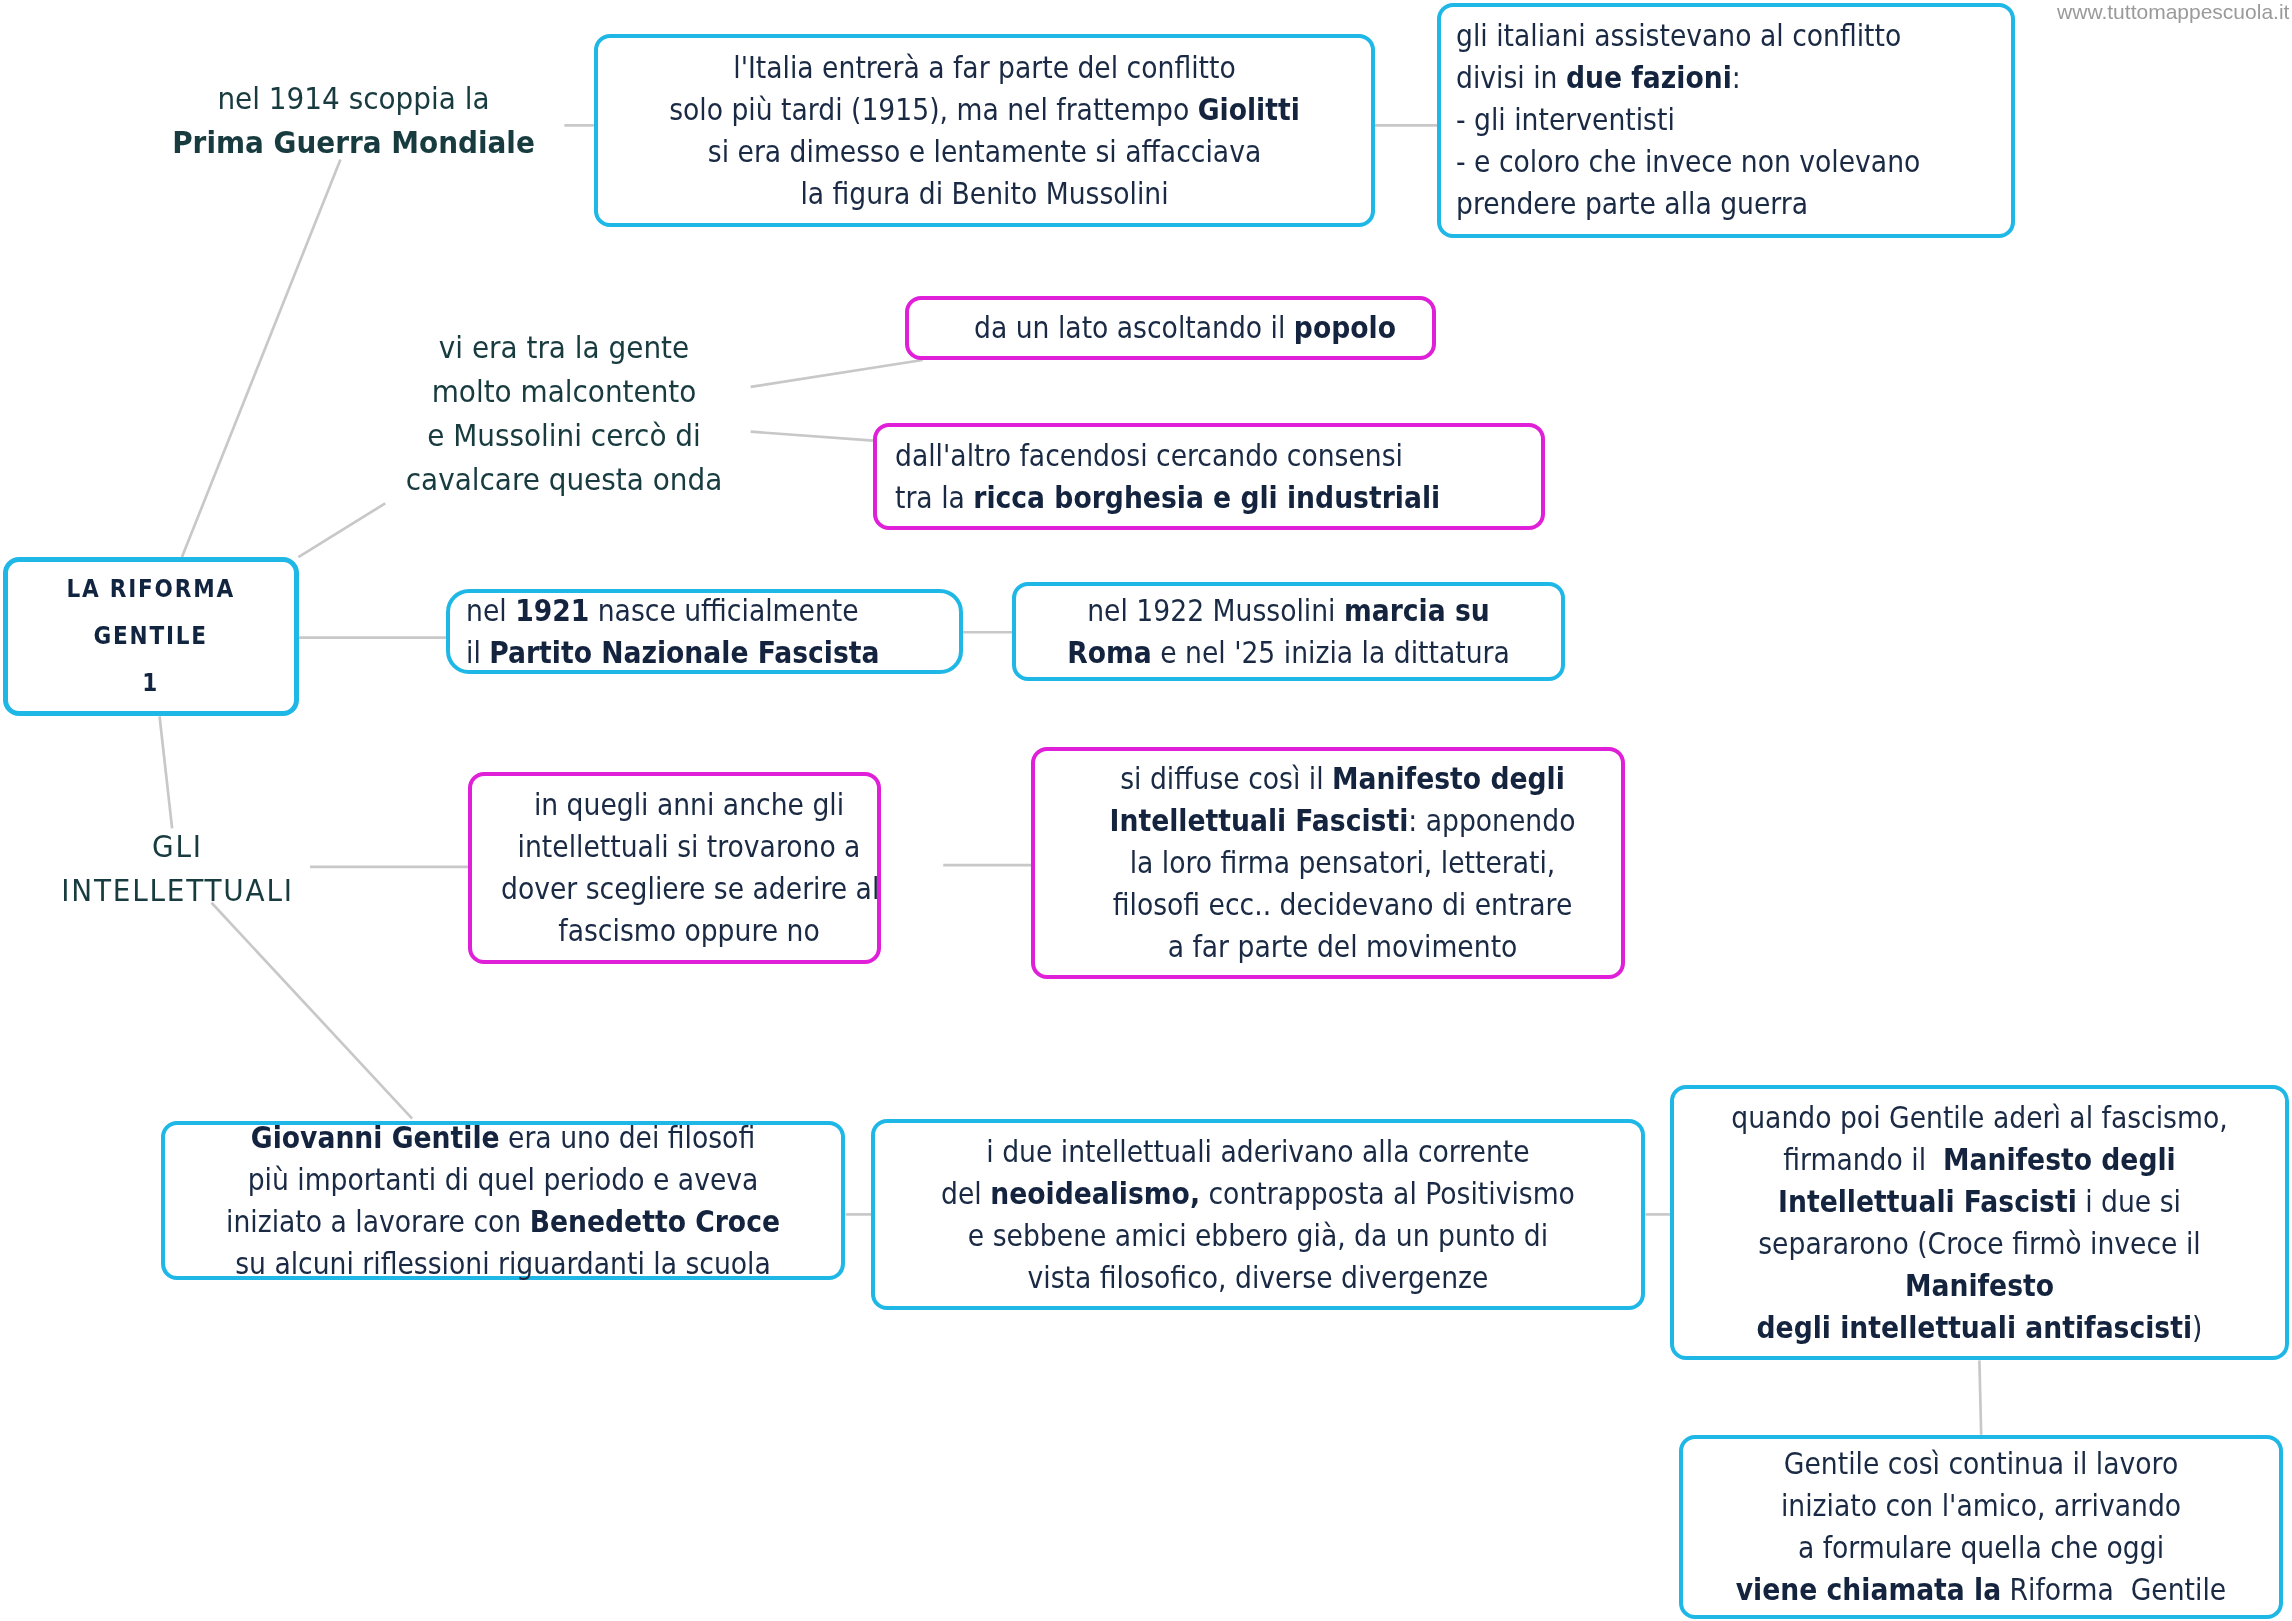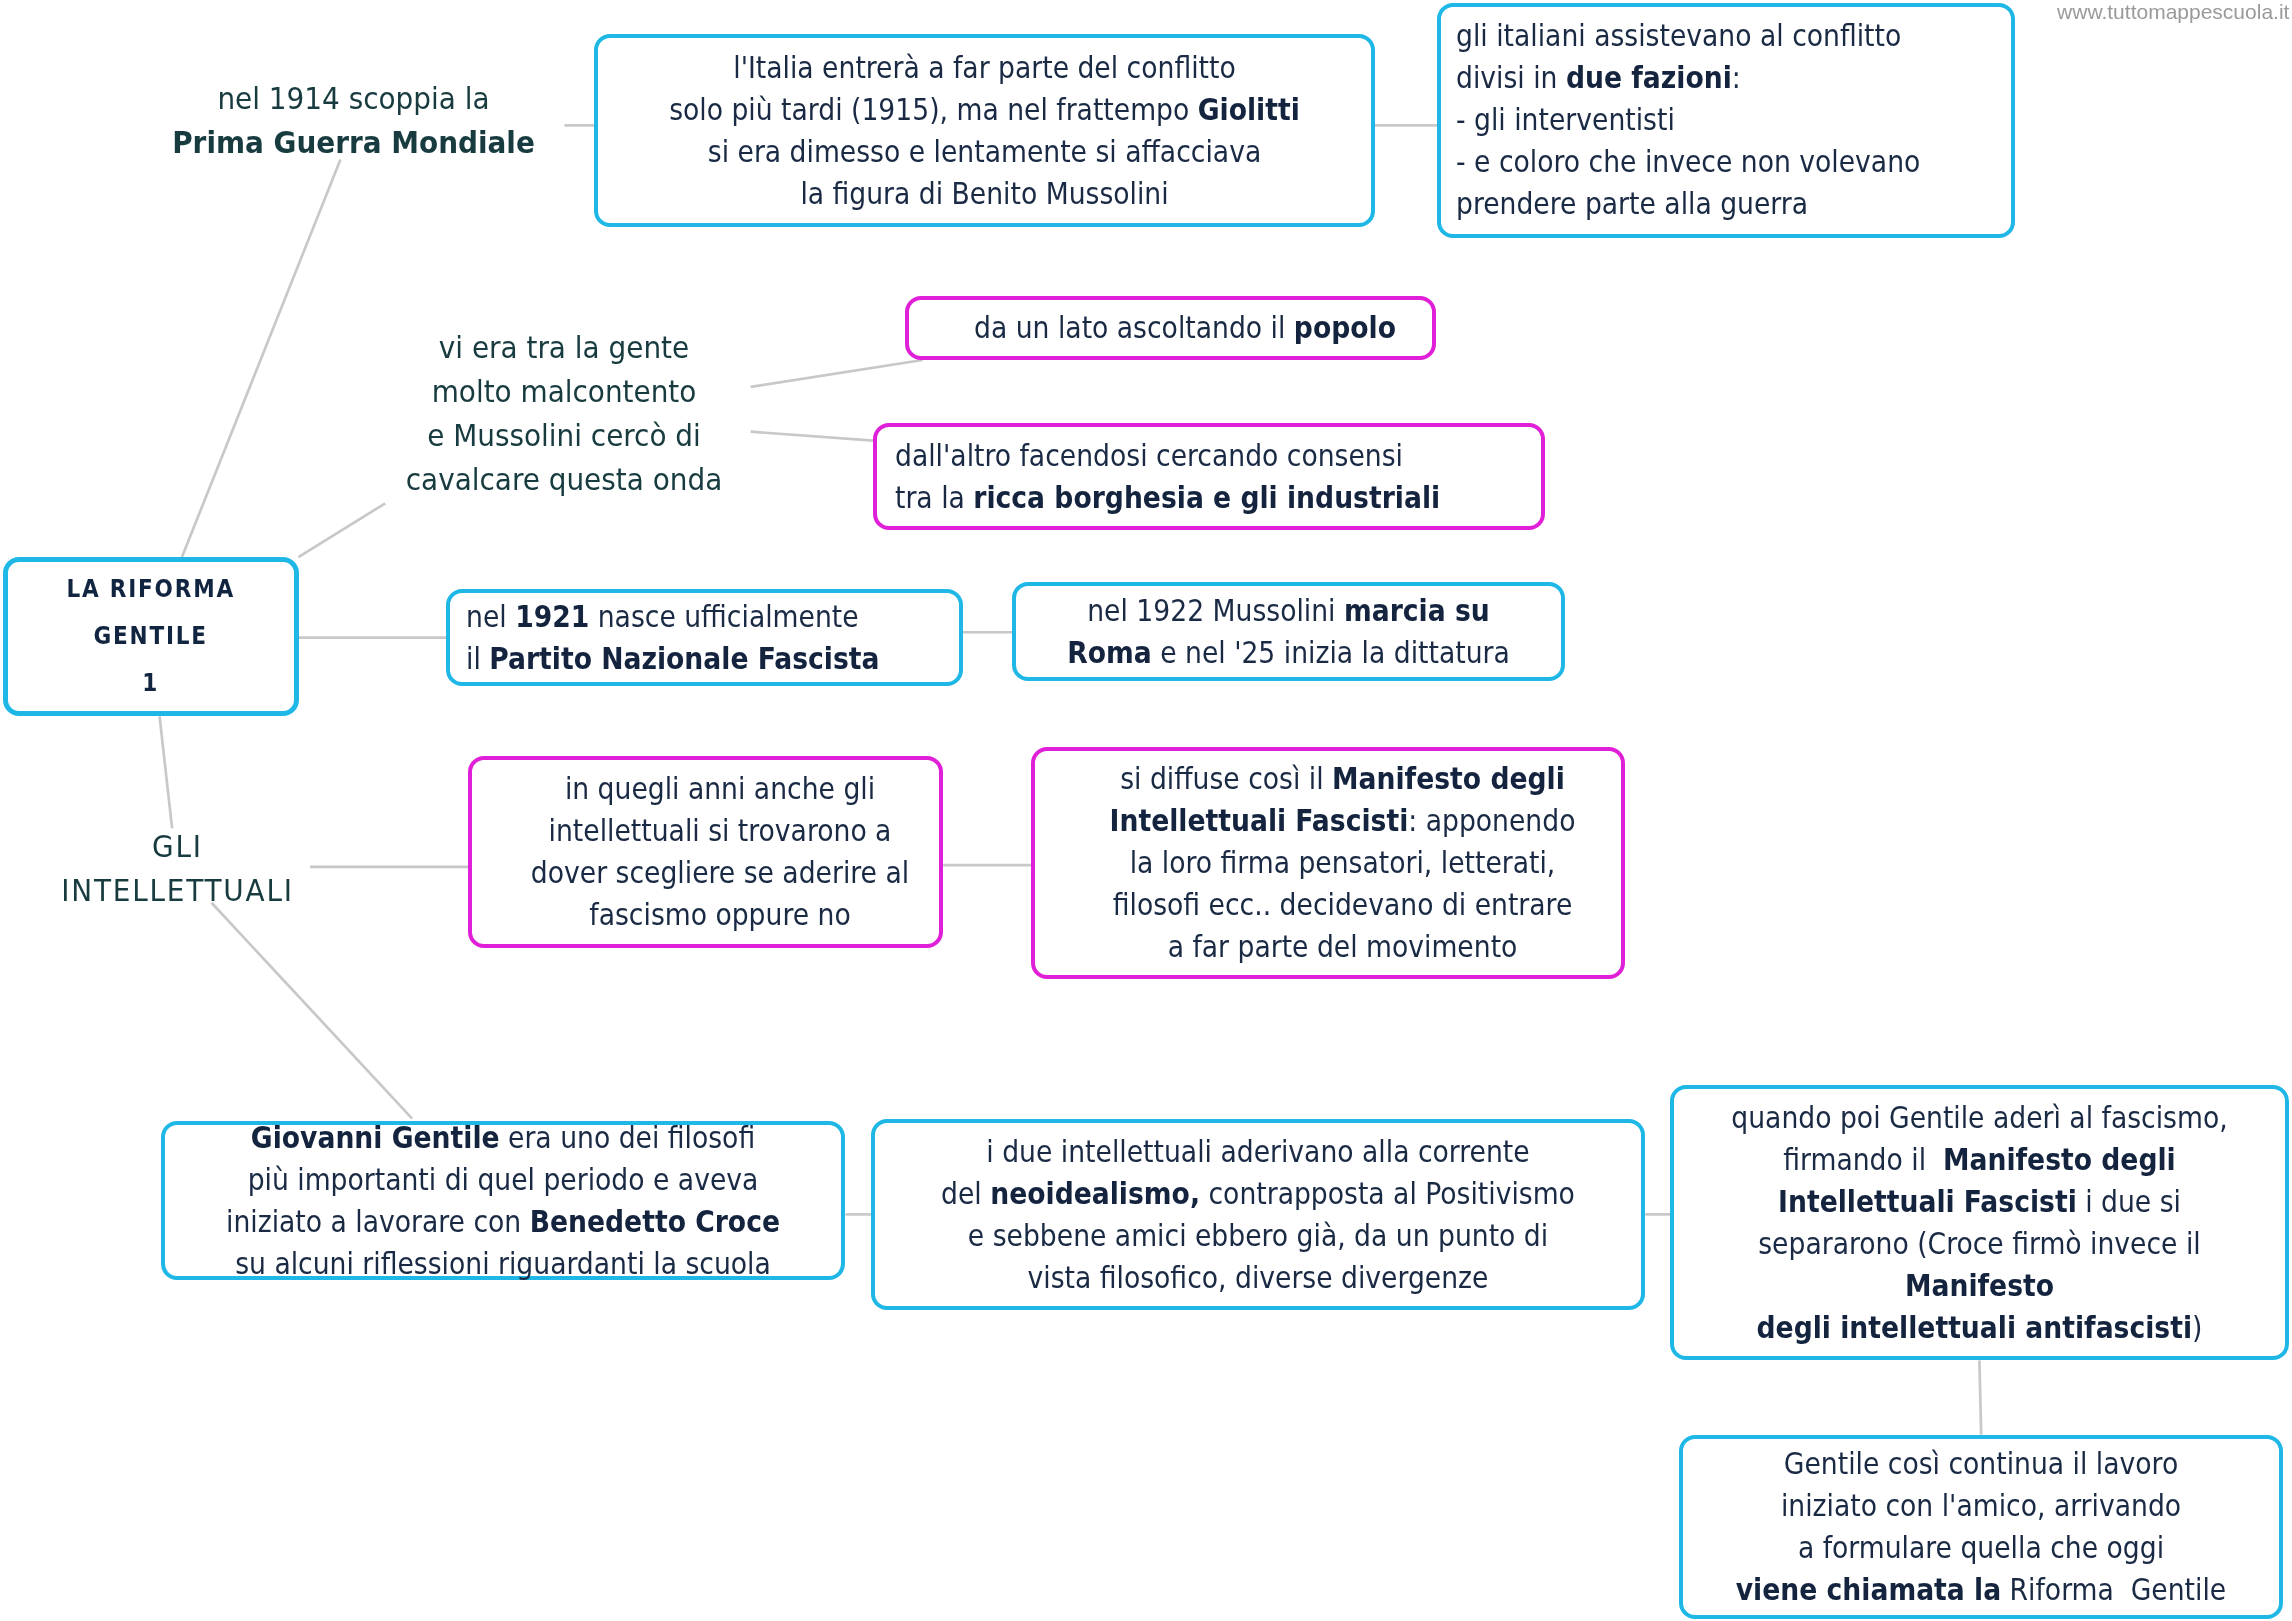--- a/index.html
+++ b/index.html
@@ -78,36 +78,36 @@
 
 <div class="node pink" style="left:905px; top:296px; width:531px; height:64px;">
   <span class="line"><span>da un lato ascoltando il </span><b>popolo</b></span>
 </div>
 
 <div class="node pink left" style="left:873px; top:423px; width:672px; height:107px; padding-left:18px;">
   <span class="line">dall'altro facendosi cercando consensi</span>
   <span class="line"><span>tra la </span><b>ricca borghesia e gli industriali</b></span>
 </div>
 
-<div class="node blue left" style="left:446px; top:589px; width:517px; height:97px; padding-left:16px;">
+<div class="node blue left" style="left:446px; top:589px; width:517px; height:85px; padding-left:16px;border-radius:23px;">
   <span class="line"><span>nel </span><b>1921</b><span> nasce ufficialmente</span></span>
   <span class="line"><span>il </span><b>Partito Nazionale Fascista</b></span>
 </div>
 
 <div class="node blue" style="left:1012px; top:582px; width:553px; height:99px;">
   <span class="line"><span>nel 1922 Mussolini </span><b>marcia su</b></span>
   <span class="line"><b>Roma</b><span> e nel '25 inizia la dittatura</span></span>
 </div>
 
 <div class="label" style="left:36px; top:824px; width:283px; letter-spacing:1.8px;">
   <span class="line">GLI</span>
   <span class="line">INTELLETTUALI</span>
 </div>
 
-<div class="node pink" style="left:468px; top:756px; width:475px; height:192px;">
+<div class="node pink" style="left:468px; top:772px; width:413px; height:192px;">
   <span class="line">in quegli anni anche gli</span>
   <span class="line">intellettuali si trovarono a</span>
   <span class="line">dover scegliere se aderire al</span>
   <span class="line">fascismo oppure no</span>
 </div>
 
 <div class="node pink" style="left:1031px; top:747px; width:594px; height:232px;">
   <span class="line"><span>si diffuse così il </span><b>Manifesto degli</b></span>
   <span class="line"><b>Intellettuali Fascisti</b><span>: apponendo</span></span>
   <span class="line">la loro firma pensatori, letterati,</span>

